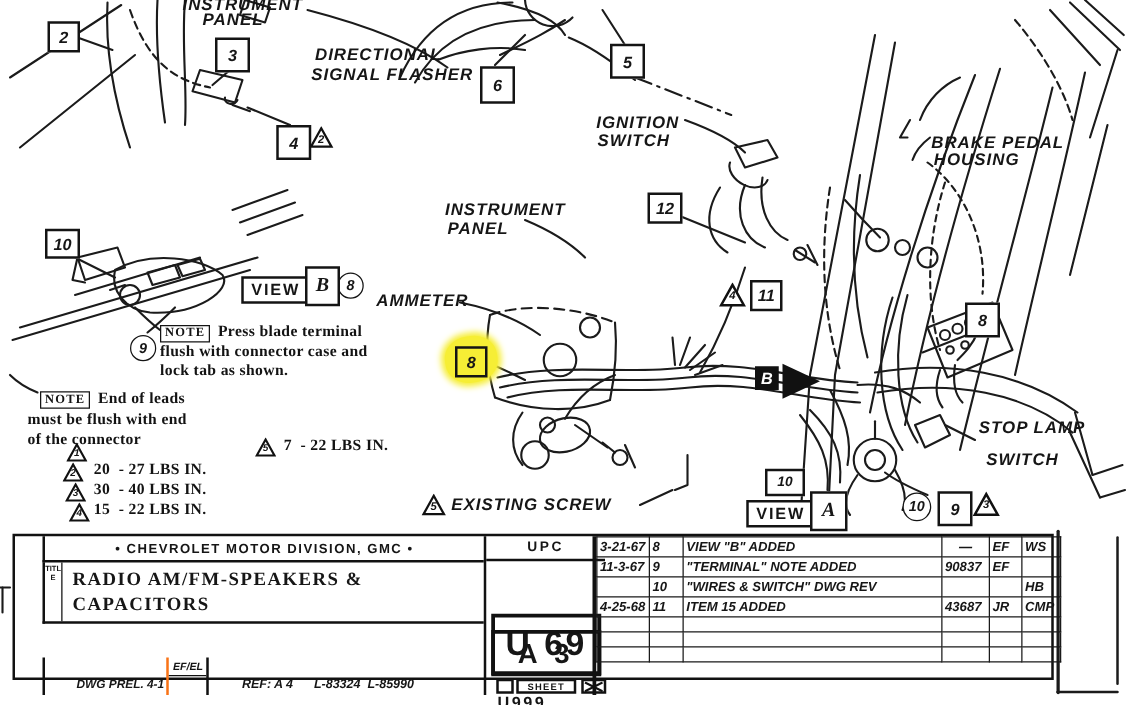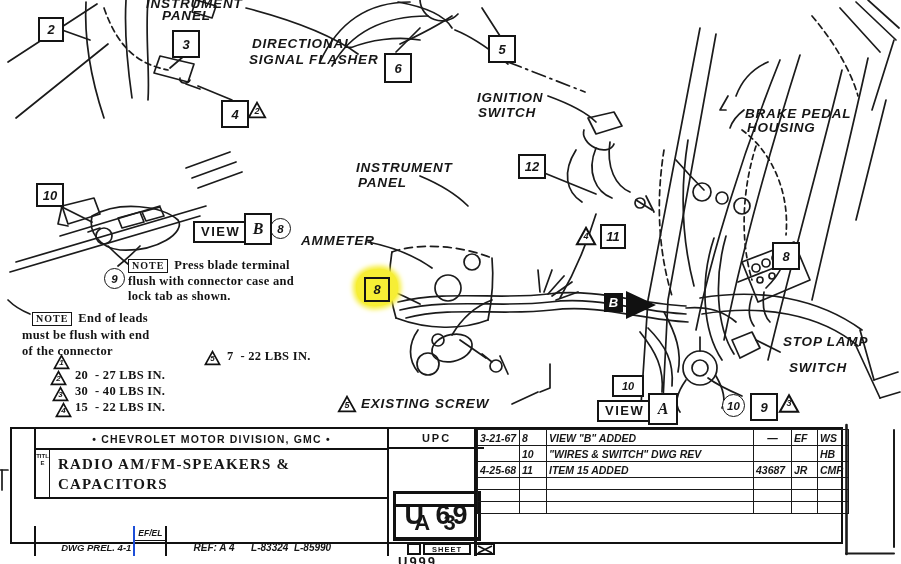--- a/index.html
+++ b/index.html
@@ -48,36 +48,36 @@
            font:bold 10.5px "Liberation Sans",sans-serif;letter-spacing:1.2px;}
   .vstrip{width:14px;font:bold 6px "Liberation Sans",sans-serif;line-height:6.5px;text-align:center;
           word-break:break-all;border-right:1.6px solid #111;padding-top:3px;height:100%;}
   .trow{left:22px;top:21px;width:353px;height:49px;border-bottom:2px solid #111;border-left:2px solid #111;display:flex;}
   .trow .ttl{font:bold 15px "Liberation Serif",serif;letter-spacing:1.2px;padding:4px 0 0 8px;line-height:20px;}
   .mrow{left:22px;top:70px;width:353px;height:27px;border-bottom:2px solid #111;border-left:2px solid #111;display:flex;}
   .mrow .mod{font:bold 15px "Liberation Serif",serif;letter-spacing:2px;padding:4px 0 0 14px;}
   .brow{left:22px;top:97px;width:353px;height:30px;border-left:2px solid #111;display:flex;}
   .bcellA{width:98px;height:100%;font:italic bold 9.5px "Liberation Sans",sans-serif;
           padding:2px 0 0 4px;line-height:13px;white-space:pre;}
-  .bcellB{width:34px;height:100%;border-left:2px solid #1d4ed8;border-right:2px solid #111;
+  .bcellB{width:34px;height:100%;border-left:2px solid #f97316;border-right:2px solid #111;
           font:italic bold 8.5px "Liberation Sans",sans-serif;text-align:center;}
   .bcellB .efel{border-bottom:1.6px solid #111;height:15px;padding-top:2px;}
   .bcellC{width:221px;height:100%;font:italic bold 10px "Liberation Sans",sans-serif;
           padding:2px 0 0 4px;line-height:13px;white-space:pre;}
   .upc{left:375px;top:0;width:97px;height:127px;border-left:2px solid #111;}
   .upchead{position:absolute;left:0;top:0;width:100%;height:20px;border-bottom:2px solid #111;
            display:flex;align-items:center;justify-content:center;
            font:bold 11px "Liberation Sans",sans-serif;letter-spacing:2px;}
   .u69{position:absolute;left:4px;top:23px;width:88px;height:49px;border:3px solid #111;
        display:flex;align-items:center;justify-content:center;
        font:bold 27px "Liberation Sans",sans-serif;letter-spacing:2px;margin-top:39px;}
   .a3{position:absolute;left:4px;top:75px;width:88px;height:37px;border:3px solid #111;
       display:flex;align-items:center;justify-content:center;
       font:bold 22px "Liberation Sans",sans-serif;letter-spacing:4px;}
-  .shrow{position:absolute;left:18px;top:114px;width:88px;height:12px;}
+  .shrow{position:absolute;left:8px;top:114px;width:88px;height:12px;}
   .shb{position:absolute;border:2px solid #111;height:12px;}
   .sheetlbl{left:16px;width:48px;display:flex;align-items:center;justify-content:center;
             font:bold 7.5px "Liberation Sans",sans-serif;letter-spacing:1px;}
   .rev{left:462px;top:0;width:371px;height:127px;border-left:3px solid #111;}
   .rev table{border-collapse:collapse;table-layout:fixed;width:371px;}
   .rev th{font:bold 8.5px "Liberation Sans",sans-serif;letter-spacing:1px;border:1.6px solid #1a1a1a;
           height:18px;padding:0;}
   .rev td{font:italic bold 10.5px "Liberation Sans",sans-serif;border:1.6px solid #1a1a1a;
           height:16px;padding:0 2px;white-space:nowrap;overflow:hidden;}
   .rev tr.empty td{height:12px;}
@@ -412,20 +412,28 @@
         <tbody>
         <tr>
           <td>3-21-67</td>
           <td>8</td>
           <td>VIEW "B" ADDED</td>
           <td style="text-align:center">—</td>
           <td>EF</td>
           <td>WS</td>
         </tr>
         <tr>
+          <td>11-3-67</td>
+          <td>9</td>
+          <td>"TERMINAL" NOTE ADDED</td>
+          <td>90837</td>
+          <td>EF</td>
+          <td></td>
+        </tr>
+        <tr>
           <td></td>
           <td>10</td>
           <td>"WIRES &amp; SWITCH" DWG REV</td>
           <td></td>
           <td></td>
           <td>HB</td>
         </tr>
         <tr>
           <td>4-25-68</td>
           <td>11</td>

